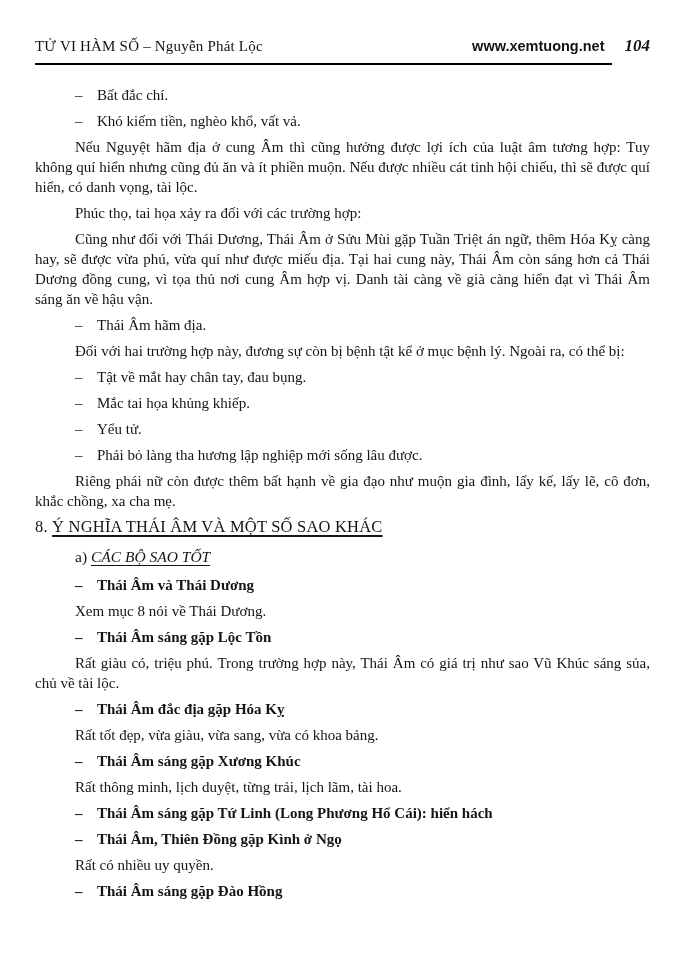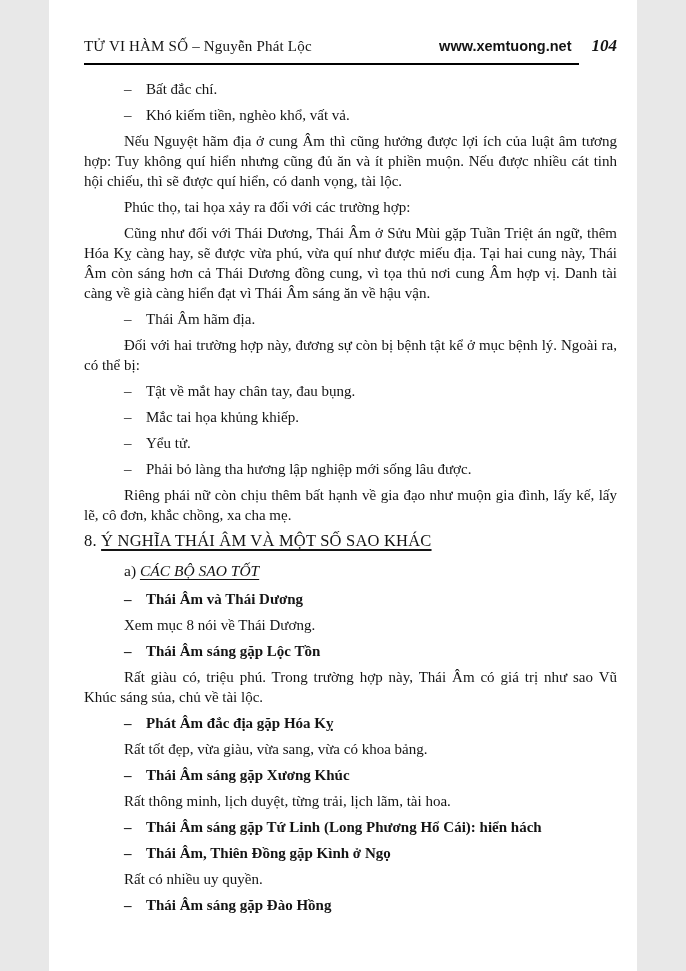--- a/index.html
+++ b/index.html
@@ -1,24 +1,24 @@
 <!DOCTYPE html>
 <html><head>
 <meta charset="utf-8">
 <style>
   html,body{margin:0;padding:0;background:#e8e8e8;}
   .page{
     position:relative;
-    width:588px;height:971px;
+    width:686px;height:971px;
     margin:0 auto;
     background:#ffffff;
     color:#141414;
     font-family:"Liberation Serif","DejaVu Serif",serif;
     box-sizing:border-box;
-    padding:36px 20px 0 35px;
+    padding:36px 36px 0 35px;
     overflow:hidden;
   }
   
   .header-row{
     display:flex;
     align-items:baseline;
   }
   .book-title{
     flex:1;
     font-size:15px;
@@ -39,21 +39,21 @@
     margin-left:20px;
     white-space:nowrap;
   }
   .header-rule{
     height:2px;
     background:#000;
     margin:7px 38px 0 0;
   }
   
   .body{
-    margin-top:14px;
+    margin-top:20px;
     font-size:15px;
     line-height:20px;
   }
   .para{
     margin:0 0 6px;
     text-align:justify;
     text-indent:40px;
   }
   .bullet{
     margin:0 0 6px;
@@ -118,33 +118,33 @@
 
     <div class="bullet"><span class="dash">–</span><span class="btext">Thái Âm hãm địa.</span></div>
 
     <p class="para">Đối với hai trường hợp này, đương sự còn bị bệnh tật kể ở mục bệnh lý. Ngoài ra, có thể bị:</p>
 
     <div class="bullet"><span class="dash">–</span><span class="btext">Tật về mắt hay chân tay, đau bụng.</span></div>
     <div class="bullet"><span class="dash">–</span><span class="btext">Mắc tai họa khủng khiếp.</span></div>
     <div class="bullet"><span class="dash">–</span><span class="btext">Yểu tử.</span></div>
     <div class="bullet"><span class="dash">–</span><span class="btext">Phải bỏ làng tha hương lập nghiệp mới sống lâu được.</span></div>
 
-    <p class="para">Riêng phái nữ còn chịu thêm bất hạnh về gia đạo như muộn gia đình, lấy kế, lấy lẽ, cô đơn, khắc chồng, xa cha mẹ.</p>
+    <p class="para">Riêng phái nữ còn được thêm bất hạnh về gia đạo như muộn gia đình, lấy kế, lấy lẽ, cô đơn, khắc chồng, xa cha mẹ.</p>
 
     <div class="section-heading"><span>8.</span> <span class="underlined">Ý NGHĨA THÁI ÂM VÀ MỘT SỐ SAO KHÁC</span></div>
 
     <div class="subsection-heading"><span>a)</span> <span class="sub-title">CÁC BỘ SAO TỐT</span></div>
 
     <div class="bullet bold"><span class="dash">–</span><span class="btext">Thái Âm và Thái Dương</span></div>
     <p class="para">Xem mục 8 nói về Thái Dương.</p>
 
     <div class="bullet bold"><span class="dash">–</span><span class="btext">Thái Âm sáng gặp Lộc Tồn</span></div>
     <p class="para">Rất giàu có, triệu phú. Trong trường hợp này, Thái Âm có giá trị như sao Vũ Khúc sáng sủa, chủ về tài lộc.</p>
 
-    <div class="bullet bold"><span class="dash">–</span><span class="btext">Phát Âm đắc địa gặp Hóa Kỵ</span></div>
+    <div class="bullet bold"><span class="dash">–</span><span class="btext">Thái Âm đắc địa gặp Hóa Kỵ</span></div>
     <p class="para">Rất tốt đẹp, vừa giàu, vừa sang, vừa có khoa bảng.</p>
 
     <div class="bullet bold"><span class="dash">–</span><span class="btext">Thái Âm sáng gặp Xương Khúc</span></div>
     <p class="para">Rất thông minh, lịch duyệt, từng trải, lịch lãm, tài hoa.</p>
 
     <div class="bullet bold"><span class="dash">–</span><span class="btext">Thái Âm sáng gặp Tứ Linh (Long Phương Hổ Cái): hiển hách</span></div>
 
     <div class="bullet bold"><span class="dash">–</span><span class="btext">Thái Âm, Thiên Đồng gặp Kình ở Ngọ</span></div>
     <p class="para">Rất có nhiều uy quyền.</p>
 

